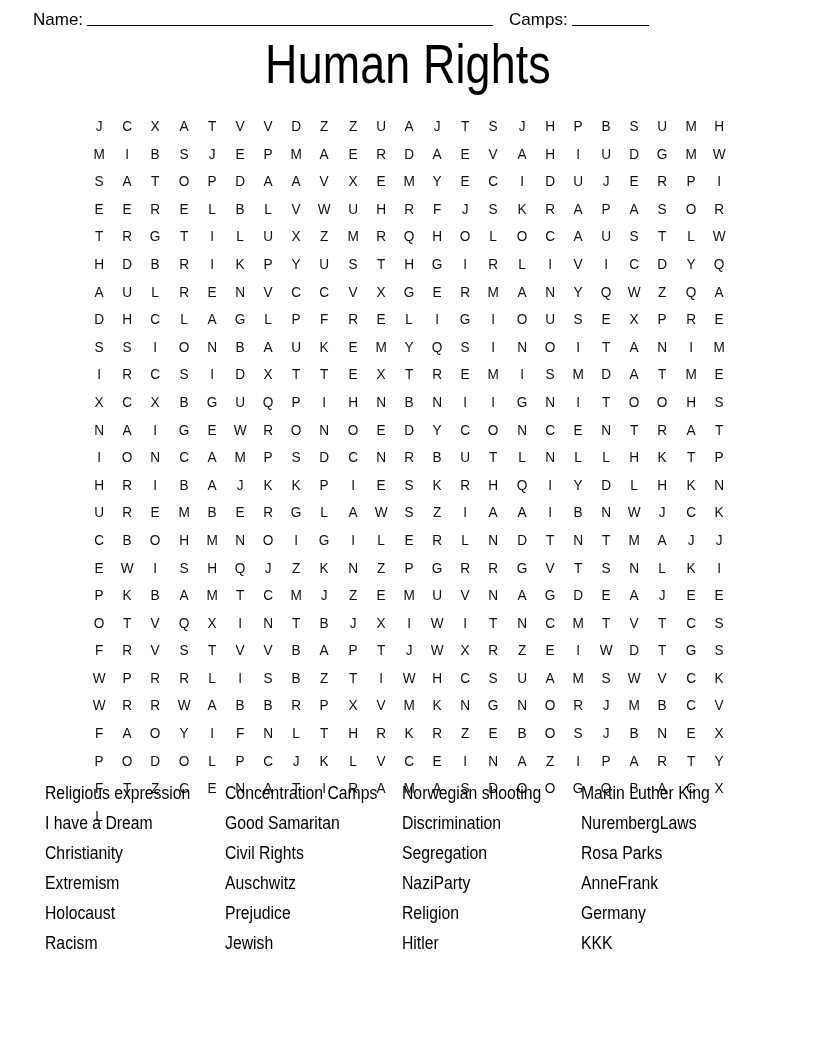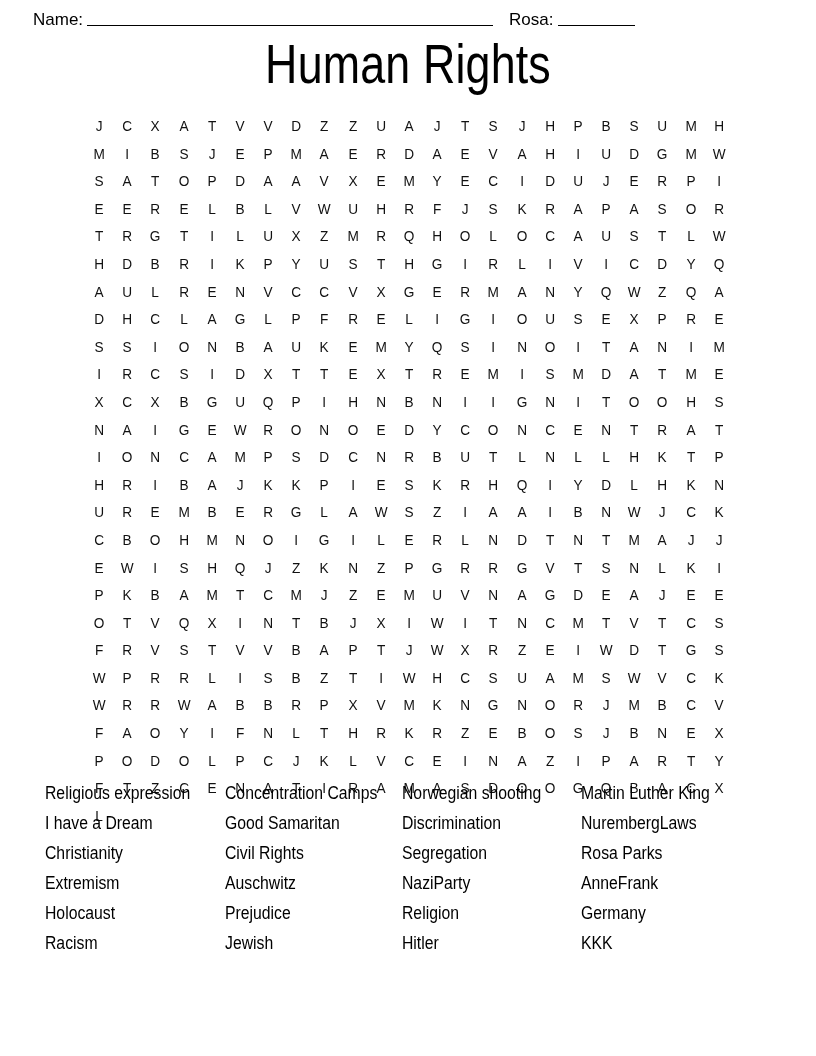--- a/index.html
+++ b/index.html
@@ -109,21 +109,21 @@
     white-space: nowrap;
     color: #000;
   }
 </style>
 </head>
 <body>
 
 <div class="header-line">
   <span class="name-label">Name:</span>
   <span class="name-rule"></span>
-  <span class="date-label">Rosa:</span>
+  <span class="date-label">Camps:</span>
   <span class="date-rule"></span>
 </div>
 
 <div class="puzzle-title">Human Rights</div>
 
 <div class="grid" id="letter-grid">
     <div class="cell">J</div>
     <div class="cell">C</div>
     <div class="cell">X</div>
     <div class="cell">A</div>

